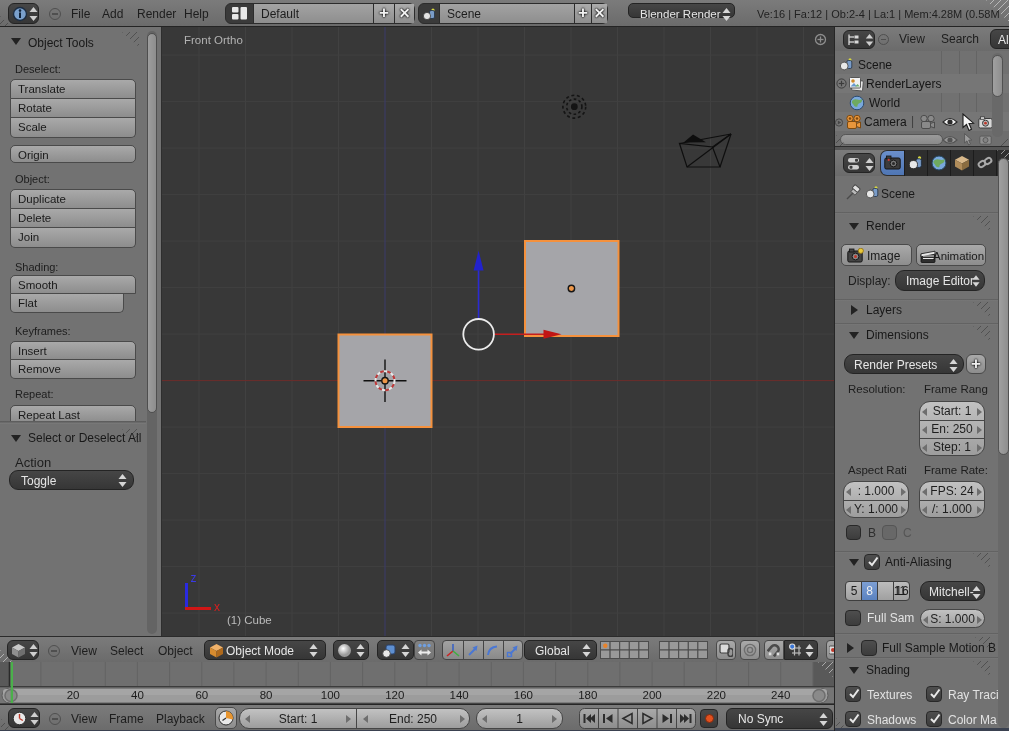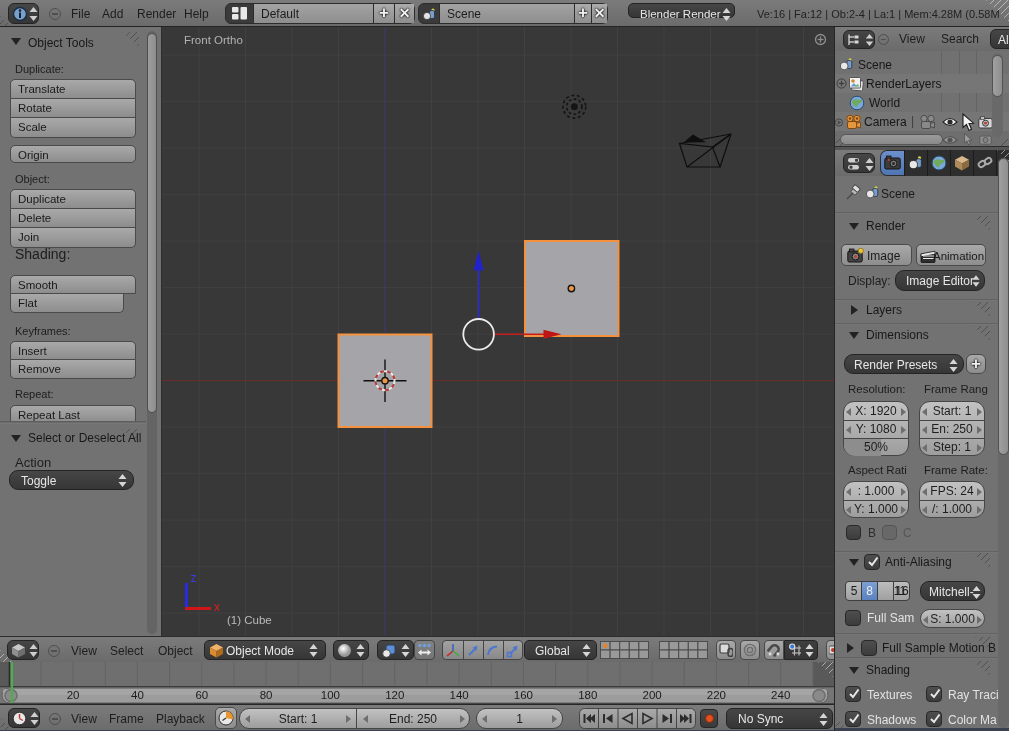--- a/index.html
+++ b/index.html
@@ -159,21 +159,21 @@
 </div>
 
 <div class="ab" id="shelf" style="left:0;top:27px;width:162px;height:609px;background:#727272;border-right:1px solid #2e2e2e;box-sizing:border-box">
   <svg class="ab" style="left:11px;top:10px" width="10" height="9" viewBox="0 0 10 9">
         <polygon points="0,1 10,1 5,8" fill="#222"></polygon>
       </svg>
   <div class="ab txt" style="left:28px;top:9px;color:#181818">Object Tools</div>
   <div class="ab stripesD" style="left:122px;top:5px;width:17px;height:15px;clip-path:polygon(0 0,100% 0,100% 100%)"></div>
   <div class="ab" style="left:147px;top:4px;width:10px;height:603px;background:#646464;border-radius:5px"></div>
   <div class="ab" style="left:147px;top:6px;width:10px;height:380px;background:linear-gradient(90deg,#9d9d9d,#8d8d8d);border:1px solid #4e4e4e;border-radius:5px;box-sizing:border-box"></div>
-  <div class="ab txt" style="left:15px;top:36px;font-size:11px">Duplicate:</div>
+  <div class="ab txt" style="left:15px;top:36px;font-size:11px">Deselect:</div>
   <div class="ab btnL" style="left:10px;top:52px;width:126px;height:20px;border-radius:5px 5px 0 0">
         <div class="txt" style="margin:3px 0 0 7px;font-size:11.5px">Translate</div>
       </div>
   <div class="ab btnL" style="left:10px;top:72px;width:126px;height:19px;border-radius:0;border-top:0">
         <div class="txt" style="margin:2.5px 0 0 7px;font-size:11.5px">Rotate</div>
       </div>
   <div class="ab btnL" style="left:10px;top:91px;width:126px;height:20px;border-radius:0 0 5px 5px;border-top:0">
         <div class="txt" style="margin:3px 0 0 7px;font-size:11.5px">Scale</div>
       </div>
   <div class="ab btnL" style="left:10px;top:118px;width:126px;height:18px;border-radius:5px">
@@ -182,21 +182,21 @@
   <div class="ab txt" style="left:15px;top:146px;font-size:11px">Object:</div>
   <div class="ab btnL" style="left:10px;top:162px;width:126px;height:20px;border-radius:5px 5px 0 0">
         <div class="txt" style="margin:3px 0 12px 7px;font-size:11.5px">Duplicate</div>
       </div>
   <div class="ab btnL" style="left:10px;top:182px;width:126px;height:19px;border-radius:0;border-top:0">
         <div class="txt" style="margin:2.5px 0 0 7px;font-size:11.5px">Delete</div>
       </div>
   <div class="ab btnL" style="left:10px;top:201px;width:126px;height:20px;border-radius:0 0 5px 5px;border-top:0">
         <div class="txt" style="margin:3px 0 0 7px;font-size:11.5px">Join</div>
       </div>
-  <div class="ab txt" style="left:15px;top:219px;font-size:14px">Shading:</div>
+  <div class="ab txt" style="left:15px;top:234px;font-size:11px">Shading:</div>
   <div class="ab btnL" style="left:10px;top:248px;width:126px;height:19px;border-radius:5px 5px 0 0">
         <div class="txt" style="margin:2.5px 0 0 7px;font-size:11.5px">Smooth</div>
       </div>
   <div class="ab btnL" style="left:10px;top:267px;width:114px;height:19px;border-radius:0 0 5px 5px;border-top:0">
         <div class="txt" style="margin:2.5px 0 0 7px;font-size:11.5px">Flat</div>
       </div>
   <div class="ab txt" style="left:15px;top:298px;font-size:11px">Keyframes:</div>
   <div class="ab btnL" style="left:10px;top:314px;width:126px;height:19px;border-radius:5px 5px 0 0">
         <div class="txt" style="margin:2.5px 0 0 7px;font-size:11.5px">Insert</div>
       </div>
@@ -772,40 +772,20 @@
     <div class="ab txt" style="left:9px;top:3px">Render Presets</div>
     <svg class="ab" style="left:104px;top:3.5px" width="9" height="13" viewBox="0 0 9 13">
       <polygon points="4.5,0 8.5,5 0.5,5" fill="#d6d6d6"></polygon>
           <polygon points="4.5,13 8.5,8 0.5,8" fill="#d6d6d6"></polygon>
     </svg>
   </div>
   <div class="ab btnL" style="left:131px;top:204px;width:20px;height:20px;border-radius:6px;color:#f0f0f0;text-shadow:0 0 2px #000,0 0 2px #000;font-weight:bold;font-size:17px;text-align:center;line-height:17px">+</div>
   <div class="ab txt" style="left:13px;top:233px;font-size:11.5px">Resolution:</div>
   <div class="ab txt" style="left:89px;top:233px;font-size:11.5px">Frame Rang</div>
 
-  <div class="ab pill" style="left:8px;top:251px;width:66px;height:55px;border-radius:11px">
-    <div class="ab" style="left:0;top:17.5px;width:64px;height:1px;background:#464646"></div>
-    <div class="ab" style="left:0;top:35.5px;width:64px;height:1px;background:#464646"></div>
-    <div class="ab" style="left:0;top:36.5px;width:37px;height:17px;background:#8d8d8d;border-radius:0 0 0 11px"></div>
-    <div class="ab txt" style="left:0;top:2px;width:64px;text-align:center">X: 1920</div>
-    <div class="ab txt" style="left:0;top:20px;width:64px;text-align:center">Y: 1080</div>
-    <div class="ab txt" style="left:0;top:38px;width:64px;text-align:center">50%</div>
-    <svg class="ab" style="left:2px;top:5.5px" width="6" height="8" viewBox="0 0 6 8">
-          <polygon points="5,0 5,8 0,4" fill="#6e6e6e"></polygon>
-        </svg>
-    <svg class="ab" style="left:56px;top:5.5px" width="6" height="8" viewBox="0 0 6 8">
-          <polygon points="1,0 1,8 6,4" fill="#6e6e6e"></polygon>
-        </svg>
-    <svg class="ab" style="left:2px;top:23.5px" width="6" height="8" viewBox="0 0 6 8">
-          <polygon points="5,0 5,8 0,4" fill="#6e6e6e"></polygon>
-        </svg>
-    <svg class="ab" style="left:56px;top:23.5px" width="6" height="8" viewBox="0 0 6 8">
-          <polygon points="1,0 1,8 6,4" fill="#6e6e6e"></polygon>
-        </svg>
-  </div>
   <div class="ab pill" style="left:84px;top:251px;width:66px;height:55px;border-radius:11px">
     <div class="ab" style="left:0;top:17.5px;width:64px;height:1px;background:#464646"></div>
     <div class="ab" style="left:0;top:35.5px;width:64px;height:1px;background:#464646"></div>
     <div class="ab txt" style="left:0;top:2px;width:64px;text-align:center">Start: 1</div>
     <div class="ab txt" style="left:0;top:20px;width:64px;text-align:center">En: 250</div>
     <div class="ab txt" style="left:0;top:38px;width:64px;text-align:center">Step: 1</div>
     <svg class="ab" style="left:2px;top:5.5px" width="6" height="8" viewBox="0 0 6 8">
           <polygon points="5,0 5,8 0,4" fill="#6e6e6e"></polygon>
         </svg>
     <svg class="ab" style="left:56px;top:5.5px" width="6" height="8" viewBox="0 0 6 8">

